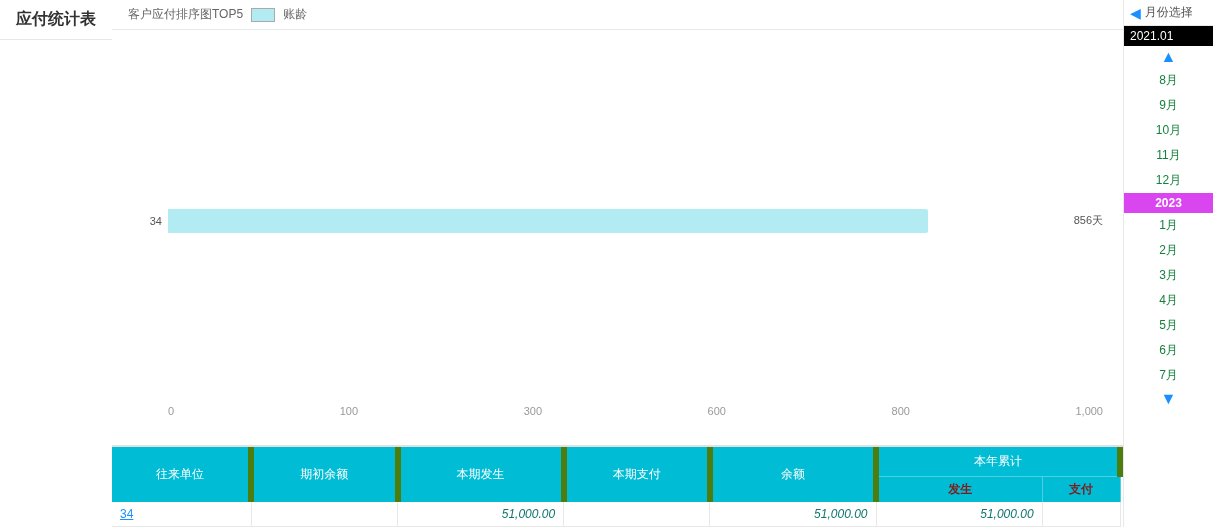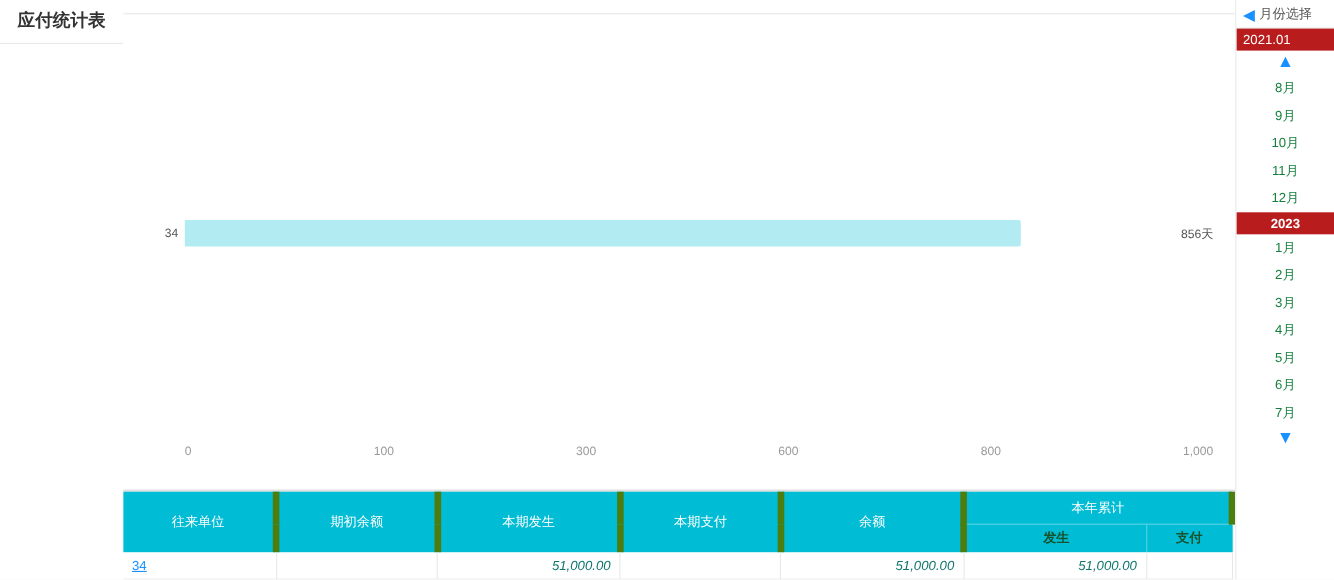--- a/index.html
+++ b/index.html
@@ -45,49 +45,54 @@
     .bar-fill { height: 100%; background: #b2ebf2; border-radius: 0 2px 2px 0; display: flex; align-items: center; }
     .bar-end-label { margin-left: 6px; font-size: 11px; color: #555; white-space: nowrap; }
 
     
     .x-axis { display: flex; justify-content: space-between; padding: 0 0 0 36px; font-size: 11px; color: #999; height: 20px; align-items: center; }
 
     
     .table-section { border-top: 2px solid #e0e0e0; }
     table { width: 100%; border-collapse: collapse; }
     .table-header-row th { background: #00bcd4; color: #fff; text-align: center; padding: 6px 4px; font-size: 12px; font-weight: normal; border-right: 6px solid #4d7c0f; }
-    .table-subheader-row th { background: #00bcd4; color: #14532d; text-align: center; padding: 4px; font-size: 12px; border-right: 1px solid #4dd0e1; border-top: 1px solid #4dd0e1; }
+    .table-subheader-row th { background: #00bcd4; color: #7f1d1d; text-align: center; padding: 4px; font-size: 12px; border-right: 1px solid #4dd0e1; border-top: 1px solid #4dd0e1; }
     .table-data-row td { padding: 5px 8px; border-bottom: 1px solid #e8e8e8; border-right: 1px solid #e8e8e8; font-size: 12px; text-align: right; }
     .table-data-row td.left-align { text-align: left; color: #1890ff; text-decoration: underline; cursor: pointer; }
     .table-data-row td.amount { color: #0f766e; font-style: italic; }
 
     
     .sidebar { width: 90px; background: #fff; border-left: 1px solid #e8e8e8; display: flex; flex-direction: column; overflow-y: auto; }
     .sidebar-header { display: flex; align-items: center; padding: 4px 6px; font-size: 12px; color: #333; border-bottom: 1px solid #e8e8e8; background: #fff; }
     .sidebar-collapse-btn { cursor: pointer; color: #1890ff; margin-right: 4px; font-size: 14px; }
     .sidebar-title { font-size: 12px; color: #555; }
-    .sidebar-year { background: #b91c1c; color: #fff; padding: 3px 6px; font-size: 12px; margin: 0; }
+    .sidebar-year { background: #000000; color: #fff; padding: 3px 6px; font-size: 12px; margin: 0; }
     .sidebar-nav-btn { text-align: center; cursor: pointer; color: #1890ff; padding: 2px; font-size: 16px; }
     .sidebar-month-item { padding: 4px 8px; font-size: 12px; color: #15803d; cursor: pointer; text-align: center; }
-    .sidebar-year-label { background: #b91c1c; color: #fff; text-align: center; padding: 3px 6px; font-size: 12px; font-weight: bold; }
+    .sidebar-year-label { background: #d946ef; color: #fff; text-align: center; padding: 3px 6px; font-size: 12px; font-weight: bold; }
   </style>
 </head>
 <body>
 
 <div class="app-container">
 
   <div class="header">
     <div class="header-title">应付统计表</div>
   </div>
 
   <div class="main-body">
 
     <div class="chart-section">
 
       <div class="chart-top">
+        <div class="chart-legend">
+          <span class="legend-label">客户应付排序图TOP5</span>
+          <span class="legend-box"></span>
+          <span class="legend-text">账龄</span>
+        </div>
       </div>
 
       <div class="chart-area" style="height:340px;">
         <div class="bar-chart">
           <div style="flex:1; display:flex; flex-direction:column; justify-content:center;">
             <div class="bar-row">
               <div class="bar-label">34</div>
               <div class="bar-track">
                 <div class="bar-fill" style="width:85%;">
                 </div>

